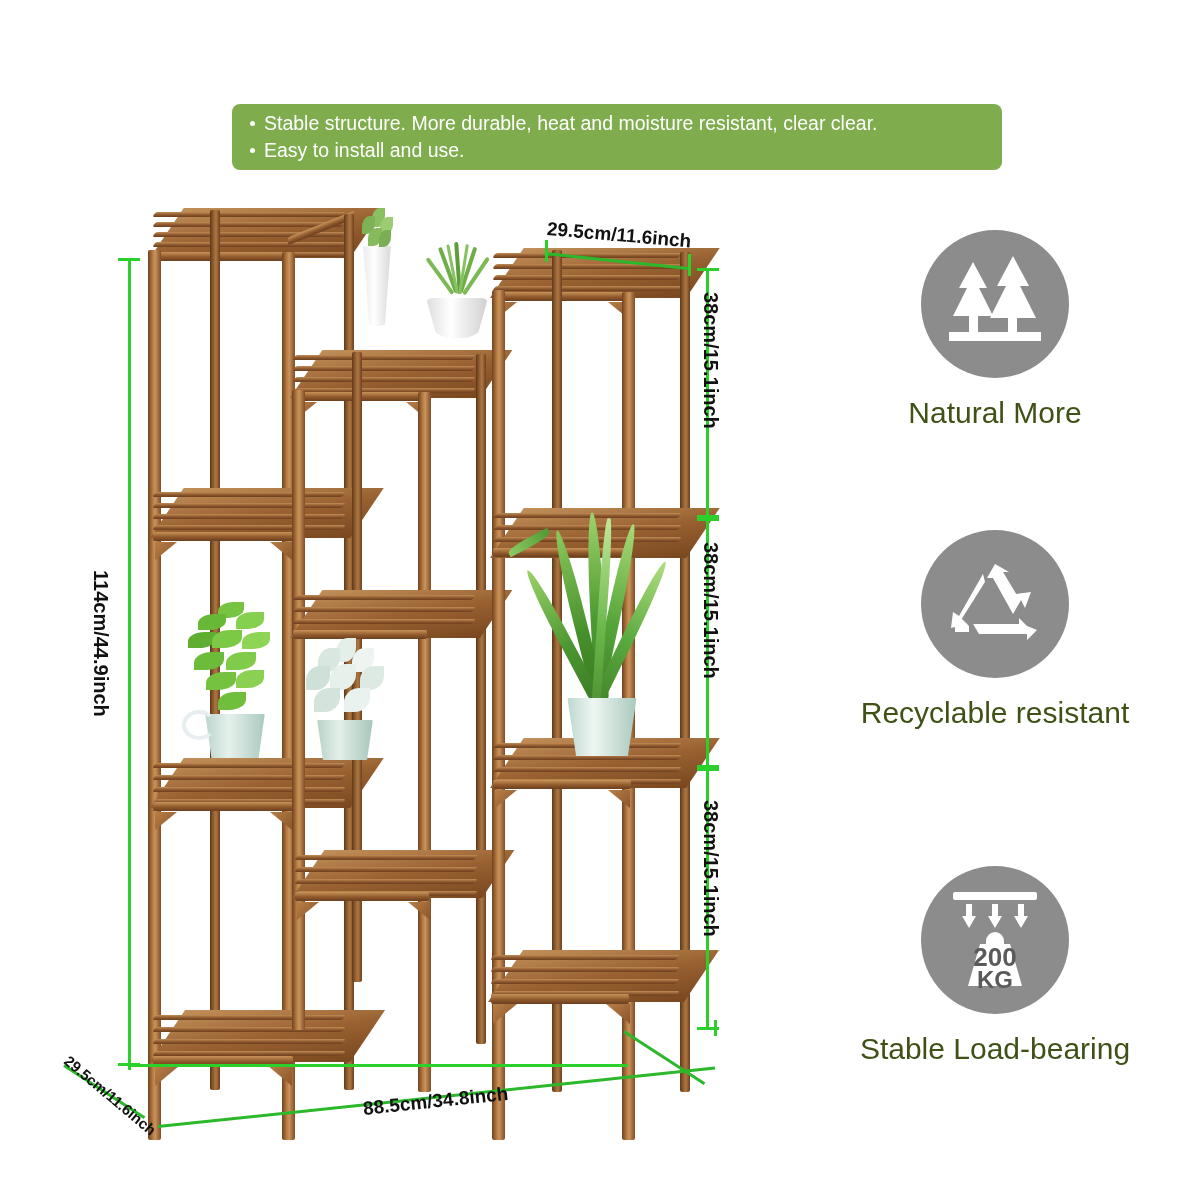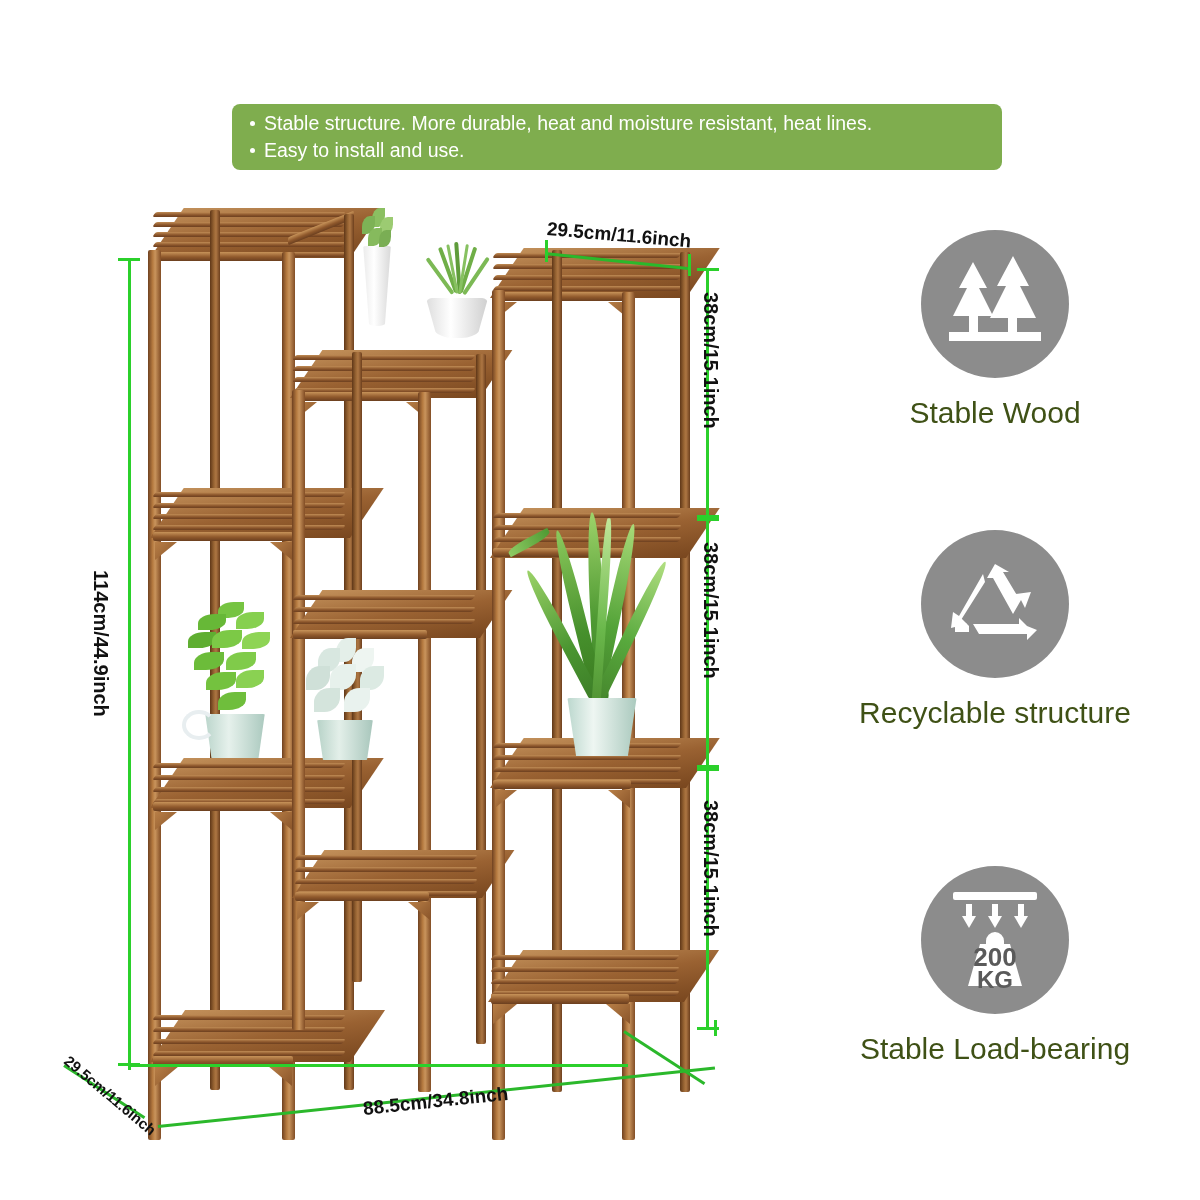--- a/index.html
+++ b/index.html
@@ -200,21 +200,21 @@
 </style>
 </head>
 <body>
 
 <div class="page">
 
 
   <div class="banner">
     <div class="banner-row">
       <span class="bullet-dot"></span>
-      <span>Stable structure. More durable, heat and moisture resistant, heat lines.</span>
+      <span>Stable structure. More durable, heat and moisture resistant, clear clear.</span>
     </div>
     <div class="banner-row">
       <span class="bullet-dot"></span>
       <span>Easy to install and use.</span>
     </div>
   </div>
 
   <div class="product">
 
     <div class="deck" style="left:90px; top:18px; width:200px; height:50px;">
@@ -467,38 +467,38 @@
 
           <polygon points="52,32 66,58 58,58 72,86 32,86 46,58 38,58" fill="#ffffff"></polygon>
           <rect x="48" y="86" width="9" height="16" fill="#ffffff"></rect>
 
           <polygon points="92,26 108,56 99,56 115,88 69,88 85,56 76,56" fill="#ffffff"></polygon>
           <rect x="87" y="88" width="9" height="14" fill="#ffffff"></rect>
 
           <rect x="28" y="102" width="92" height="9" fill="#ffffff"></rect>
         </svg>
       </div>
-      <div class="feature-label">Stable Wood</div>
+      <div class="feature-label">Natural More</div>
     </div>
 
     <div class="feature" style="top:300px;">
       <div class="feature-icon">
         <svg width="148" height="148" viewBox="0 0 148 148" aria-hidden="true">
           <g fill="#ffffff">
 
             <path d="M74 34 L66 48 L72 48 L92 84 L100 70 L104 78 L110 62 L94 64 L100 72 L82 42 L88 42 Z"></path>
 
             <path d="M106 96 L98 88 L98 94 L52 94 L58 104 L106 104 L106 110 L116 100 Z"></path>
 
             <path d="M62 44 L38 86 L32 82 L30 98 L46 94 L40 90 L64 52 Z"></path>
             <path d="M48 96 L40 88 L40 94 L34 94 L34 102 L48 102 Z"></path>
           </g>
         </svg>
       </div>
-      <div class="feature-label">Recyclable structure</div>
+      <div class="feature-label">Recyclable resistant</div>
     </div>
 
     <div class="feature" style="top:636px;">
       <div class="feature-icon">
         <svg width="148" height="148" viewBox="0 0 148 148" aria-hidden="true">
           <g fill="#ffffff">
 
             <rect x="32" y="26" width="84" height="8" rx="2"></rect>
 
             <rect x="45" y="38" width="6" height="16"></rect>

